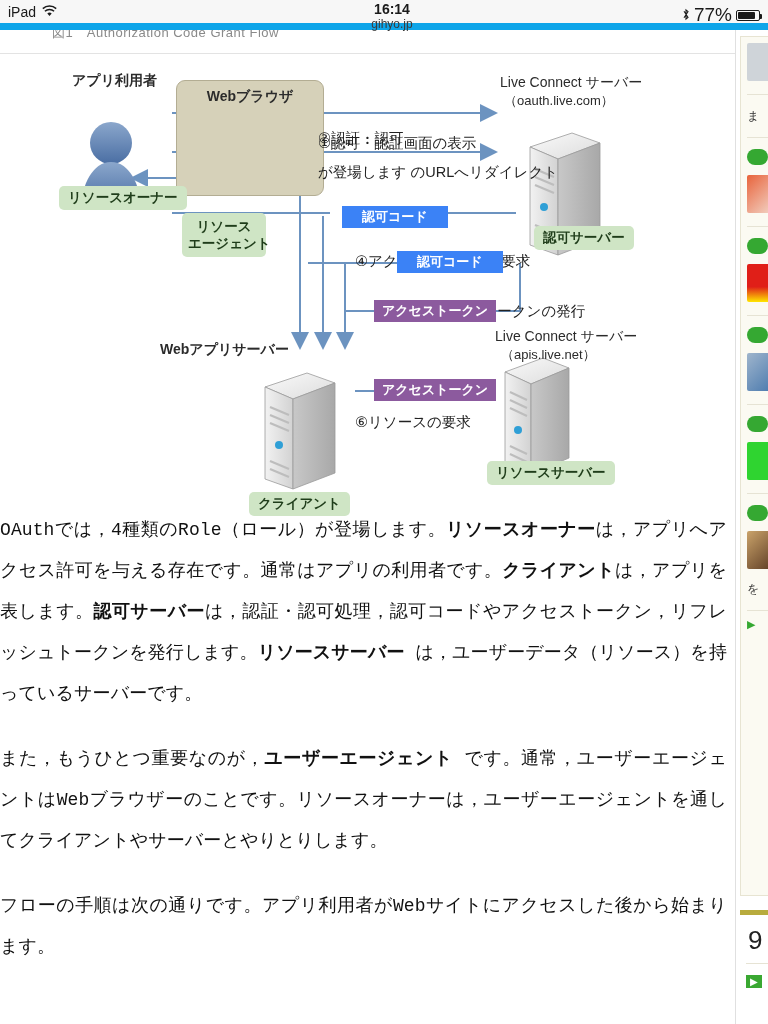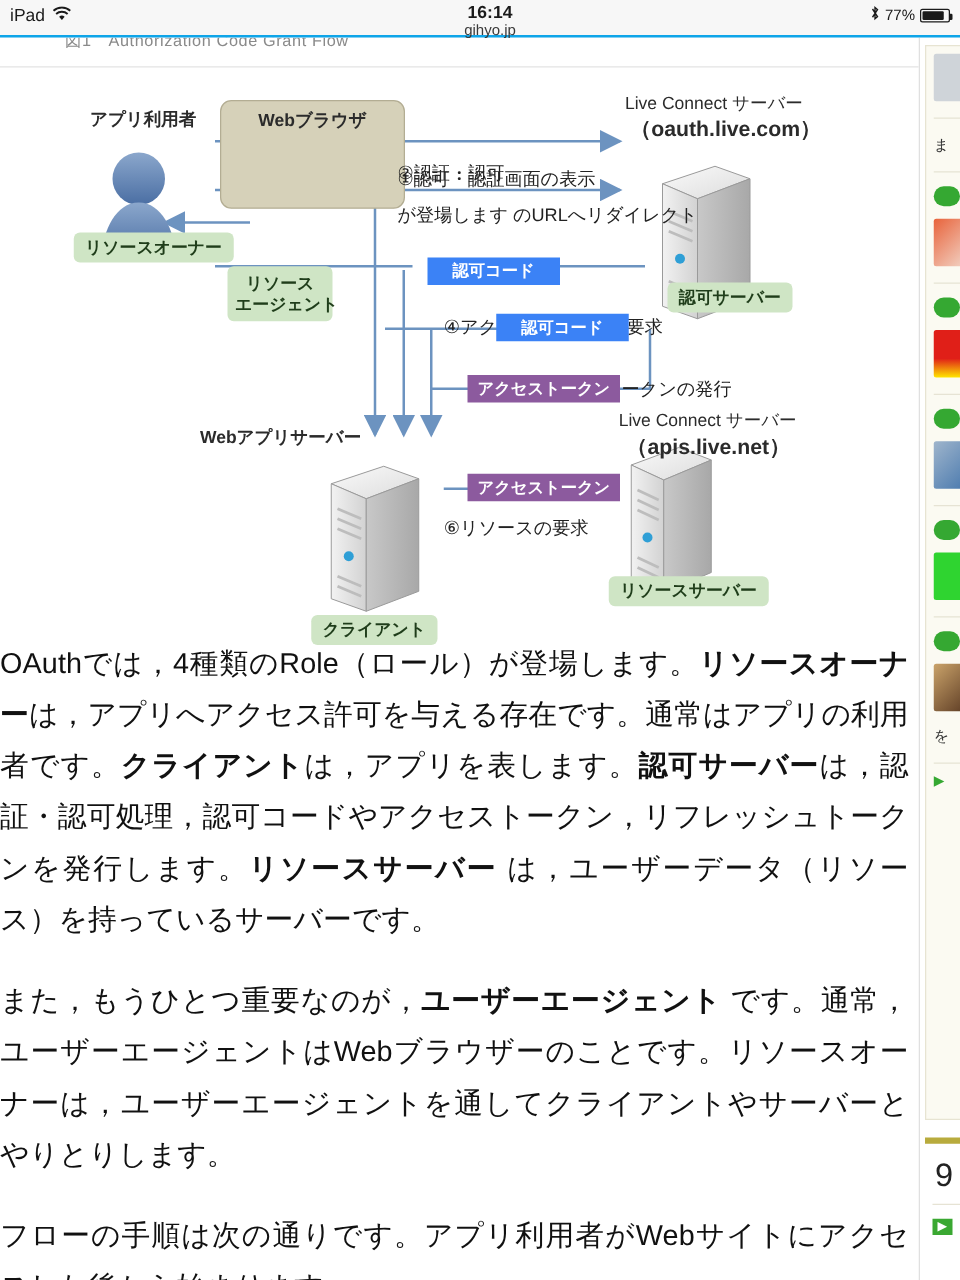--- a/index.html
+++ b/index.html
@@ -8,39 +8,39 @@
     overflow: hidden;
     background: #ffffff;
     font-family: "Liberation Sans", "DejaVu Sans", sans-serif;
   }
 
   
   #status-bar {
     position: absolute; top: 0; left: 0;
     width: 768px; height: 30px;
     background: #f7f7f7;
-    border-bottom: 2px solid #0ea5e9;
+    border-bottom: 7px solid #0ea5e9;
     z-index: 50;
   }
   .sb-left {
     position: absolute; left: 8px; top: 4px;
     display: flex; align-items: center; gap: 6px;
     font-size: 14px; color: #1a1a1a;
   }
   .sb-center {
     position: absolute; left: 0; right: 0; top: 2px;
     text-align: center;
     margin-left: 16px;
   }
   .sb-time { font-size: 14px; font-weight: bold; color: #1a1a1a; line-height: 15px; }
   .sb-host { font-size: 12px; color: #3a3a3a; line-height: 14px; }
   .sb-right {
     position: absolute; right: 8px; top: 4px;
     display: flex; align-items: center; gap: 4px;
-    font-size: 12px; color: #1a1a1a;
+    font-size: 19px; color: #1a1a1a;
   }
   .batt-shell {
     width: 24px; height: 11px;
     border: 1px solid #1a1a1a; border-radius: 2px;
     position: relative; display: inline-block;
   }
   .batt-shell::after {
     content: ""; position: absolute; right: -3px; top: 3px;
     width: 2px; height: 5px; background: #1a1a1a; border-radius: 0 1px 1px 0;
   }
@@ -79,21 +79,21 @@
   }
   #diagram svg { position: absolute; top: 0; left: 0; }
 
   .dlabel {
     position: absolute;
     font-size: 14px; color: #2b2b2b;
     white-space: nowrap;
     font-family: "Liberation Sans", "DejaVu Sans", sans-serif;
   }
   .dlabel.bold { font-weight: bold; }
-  .dlabel.small { font-size: 17px; font-weight: bold; }
+  .dlabel.small { font-size: 13px; }
 
   .badge-green {
     position: absolute;
     background: #cfe5c5; color: #1f3d1a;
     border-radius: 5px;
     font-size: 13.5px; font-weight: bold;
     padding: 3px 9px; white-space: nowrap;
     text-align: center;
   }
   .badge-pink {
@@ -122,29 +122,29 @@
     position: absolute;
     font-size: 14.5px; color: #222; white-space: nowrap;
   }
 
   
   #text-body {
     position: absolute; top: 480px; left: 0;
     width: 735px;
   }
   .para {
-    font-size: 23px;
+    font-size: 18px;
     line-height: 41px;
     color: #111;
     letter-spacing: 0.1px;
     margin-bottom: 24px;
     text-align: justify;
     padding-left: 0px;
     padding-right: 8px;
-    font-family: Liberation Sans, sans-serif;
+    font-family: Liberation Mono, monospace;
   }
   .para b { font-weight: bold; }
 
   
   #sidebar {
     position: absolute; top: 0; left: 735px;
     width: 33px; height: 994px;
     background: #ffffff;
     overflow: hidden;
     border-left: 1px solid #e0e0e0;
@@ -289,25 +289,25 @@
           <polygon points="36,26 74,10 74,100 36,116" fill="url(#towerSide)" stroke="#9a9a9a" stroke-width="0.8"></polygon>
           <line x1="15" y1="34" x2="32" y2="42" stroke="#bdbdbd" stroke-width="2.2"></line>
           <line x1="15" y1="42" x2="32" y2="50" stroke="#bdbdbd" stroke-width="2.2"></line>
           <line x1="15" y1="50" x2="32" y2="58" stroke="#bdbdbd" stroke-width="2.2"></line>
           <circle cx="23" cy="72" r="4" fill="#2f9fd6"></circle>
           <line x1="15" y1="88" x2="32" y2="96" stroke="#bdbdbd" stroke-width="2.2"></line>
           <line x1="15" y1="96" x2="32" y2="104" stroke="#bdbdbd" stroke-width="2.2"></line>
         </g>
       </svg>
 
-      <div class="browser-box" style="left:176px; top:22px; width:148px; height:87px;">
+      <div class="browser-box" style="left:176px; top:22px; width:148px; height:116px;">
         <div class="bb-title">Webブラウザ</div>
       </div>
 
-      <div class="dlabel bold" style="left:72px; top:29px;">アプリ利用者</div>
+      <div class="dlabel bold" style="left:72px; top:14px;">アプリ利用者</div>
       <div class="badge-green" style="left:59px; top:128px;">リソースオーナー</div>
 
       <div class="badge-green" style="left:182px; top:155px; width:84px; line-height:17px; padding:5px 6px;">
         <span>リソース</span><br>
         <span>エージェント</span>
       </div>
 
       <div class="dlabel" style="left:500px; top:16px;">Live Connect サーバー</div>
       <div class="dlabel small" style="left:504px; top:34px;">（oauth.live.com）</div>
       <div class="badge-green" style="left:534px; top:168px;">認可サーバー</div>

